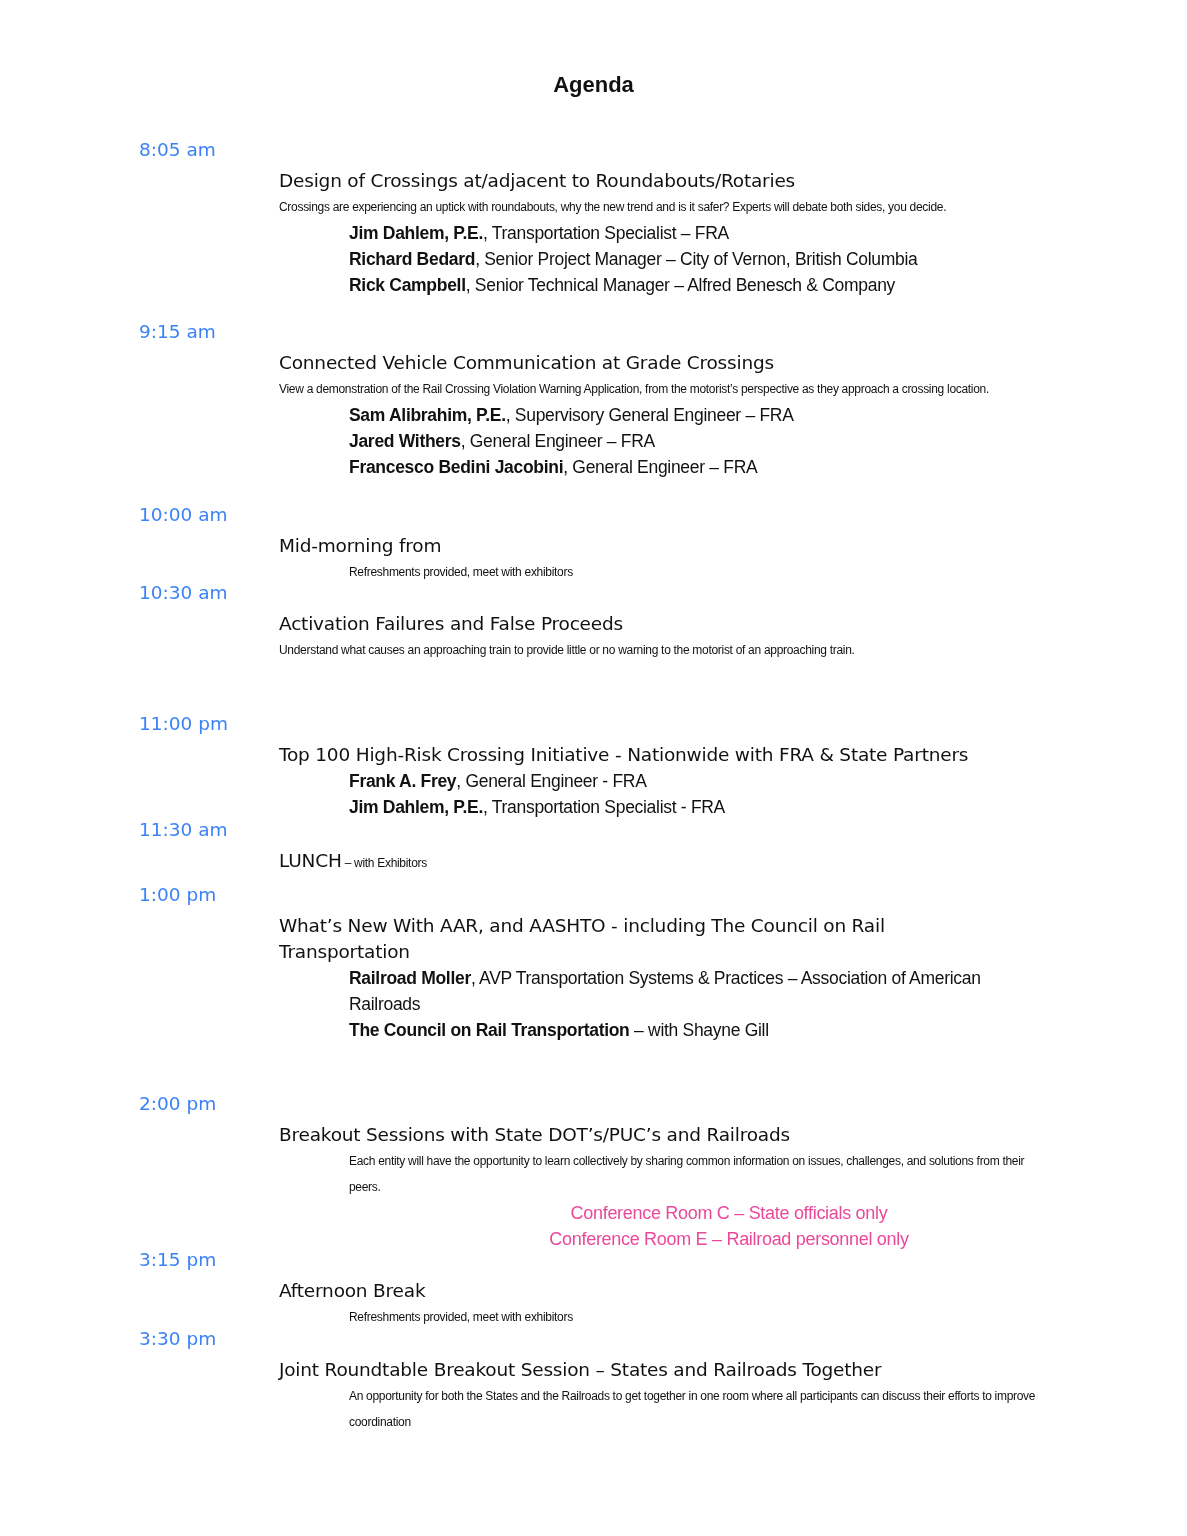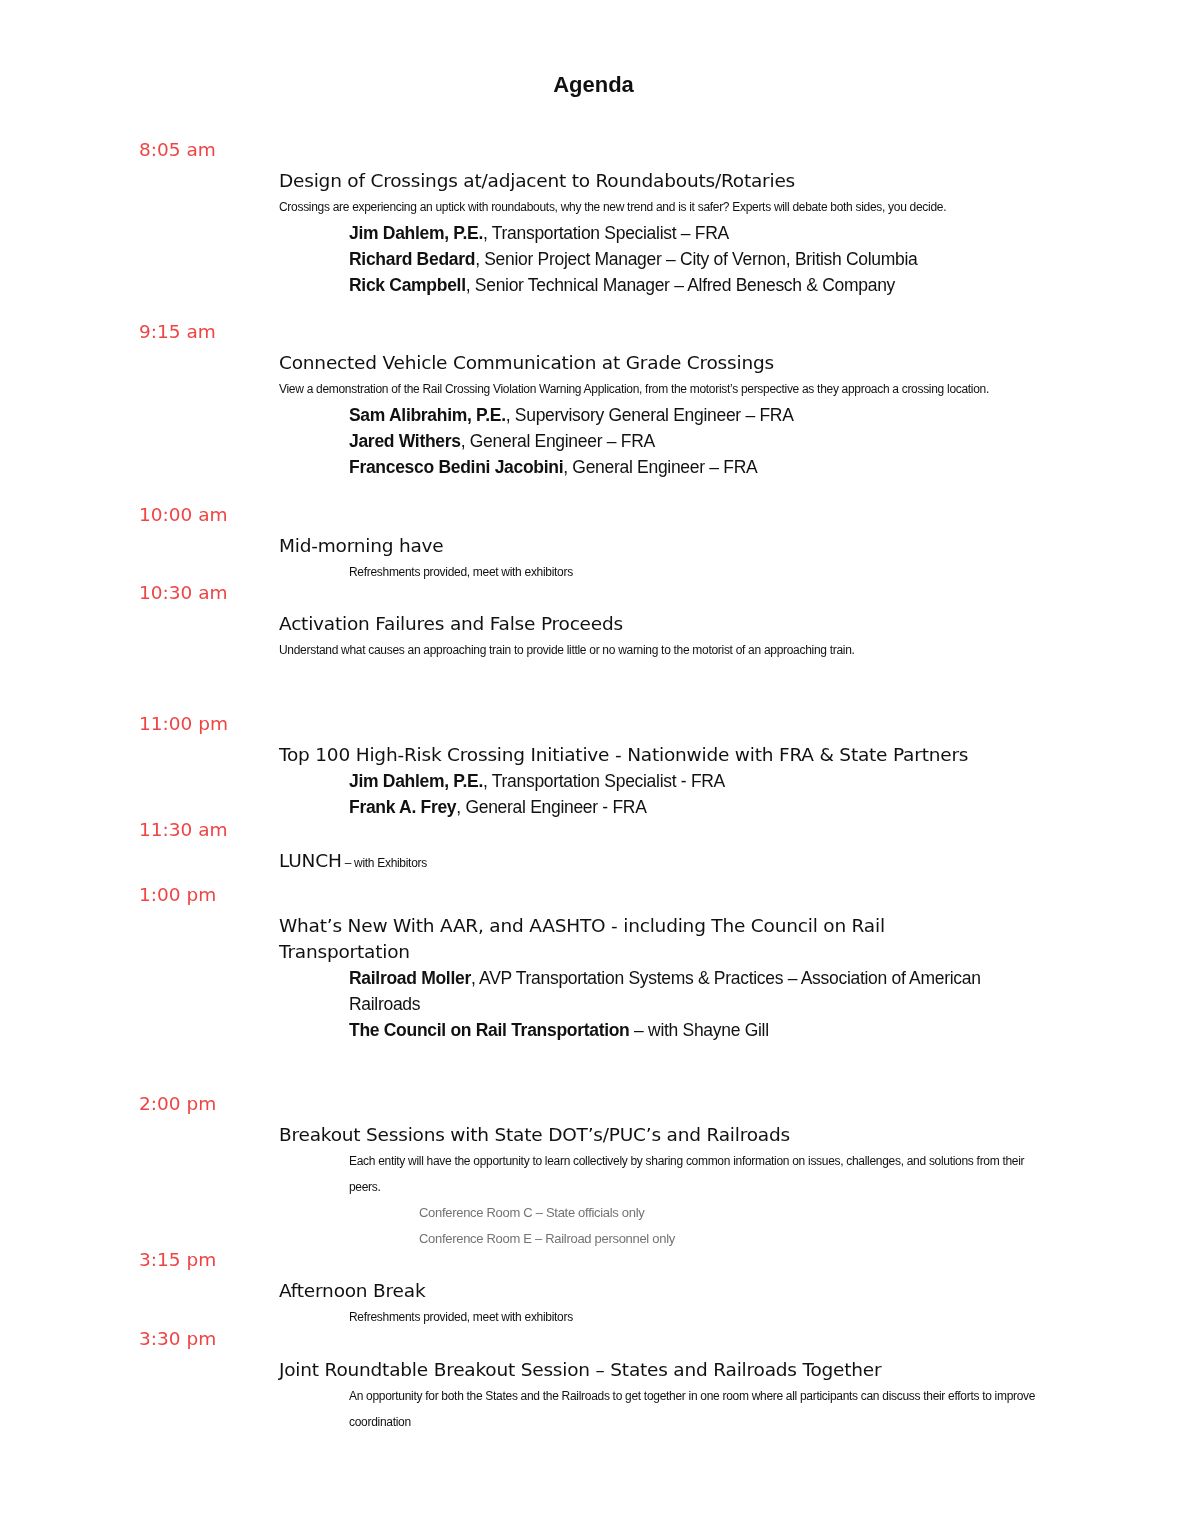--- a/index.html
+++ b/index.html
@@ -5,41 +5,41 @@
   html, body { margin: 0; padding: 0; background: #ffffff; }
   body { width: 1187px; height: 1536px; position: relative; overflow: hidden; color: #111; }
   .page { position: absolute; left: 0; top: 0; width: 1187px; height: 1536px; }
   .heading {
     position: absolute; left: 0; width: 1187px; top: 72px; text-align: center;
     font-family: "Liberation Sans", sans-serif; font-weight: bold; font-size: 22px; color: #111;
   }
   .session { position: absolute; left: 139px; width: 920px; }
   .time {
     position: absolute; left: 0; top: 0;
-    font-family: "DejaVu Sans", sans-serif; font-size: 18.5px; line-height: 26px; color: #ef4444;
+    font-family: "DejaVu Sans", sans-serif; font-size: 18.5px; line-height: 26px; color: #3b82f6;
   }
   .body { position: absolute; left: 140px; top: 0; width: 760px; margin-top: 31px; }
   .title {
     font-family: "DejaVu Sans", sans-serif; font-size: 18.5px; line-height: 26px; color: #111;
     white-space: nowrap; letter-spacing: -0.2px;
   }
   .title.wrap { white-space: normal; width: 680px; }
   .desc {
     font-family: "Liberation Sans", sans-serif; font-size: 12px; line-height: 26px; color: #111;
     letter-spacing: -0.3px;
   }
   .desc.indent { padding-left: 70px; }
   .speaker {
     padding-left: 70px; font-family: "Liberation Sans", sans-serif; font-size: 17.5px;
     line-height: 26px; color: #111; letter-spacing: -0.3px;
   }
   .speaker b { font-weight: bold; }
   .room {
-    padding-left: 140px; font-family: "Liberation Sans", sans-serif; font-size: 13px;
-    line-height: 26px; color: #737373; letter-spacing: -0.3px;
+    padding-left: 140px; font-family: "Liberation Sans", sans-serif; font-size: 18px;
+    line-height: 26px; color: #ec4899; letter-spacing: -0.3px; text-align: center;
   }
 </style>
 </head>
 <body>
 
 <div class="page">
   <div class="heading">Agenda</div>
 
   <div class="session" style="top:137px;">
     <div class="time">8:05 am</div>
@@ -59,39 +59,39 @@
       <div class="desc" style="width:730px;">View a demonstration of the Rail Crossing Violation Warning Application, from the motorist’s perspective as they approach a crossing location.</div>
       <div class="speaker"><b>Sam Alibrahim, P.E.</b><span>, Supervisory General Engineer – FRA</span></div>
       <div class="speaker"><b>Jared Withers</b><span>, General Engineer – FRA</span></div>
       <div class="speaker"><b>Francesco Bedini Jacobini</b><span>, General Engineer – FRA</span></div>
     </div>
   </div>
 
   <div class="session" style="top:502px;">
     <div class="time">10:00 am</div>
     <div class="body">
-      <div class="title">Mid-morning have</div>
+      <div class="title">Mid-morning from</div>
       <div class="desc indent">Refreshments provided, meet with exhibitors</div>
     </div>
   </div>
 
   <div class="session" style="top:580px;">
     <div class="time">10:30 am</div>
     <div class="body">
       <div class="title">Activation Failures and False Proceeds</div>
       <div class="desc" style="width:735px;">Understand what causes an approaching train to provide little or no warning to the motorist of an approaching train.</div>
     </div>
   </div>
 
   <div class="session" style="top:711px;">
     <div class="time">11:00 pm</div>
     <div class="body">
       <div class="title">Top 100 High-Risk Crossing Initiative - Nationwide with FRA &amp; State Partners</div>
+      <div class="speaker"><b>Frank A. Frey</b><span>, General Engineer - FRA</span></div>
       <div class="speaker"><b>Jim Dahlem, P.E.</b><span>, Transportation Specialist - FRA</span></div>
-      <div class="speaker"><b>Frank A. Frey</b><span>, General Engineer - FRA</span></div>
     </div>
   </div>
 
   <div class="session" style="top:817px;">
     <div class="time">11:30 am</div>
     <div class="body">
       <div class="title"><span>LUNCH</span><span class="desc"> – with Exhibitors</span></div>
     </div>
   </div>
 

